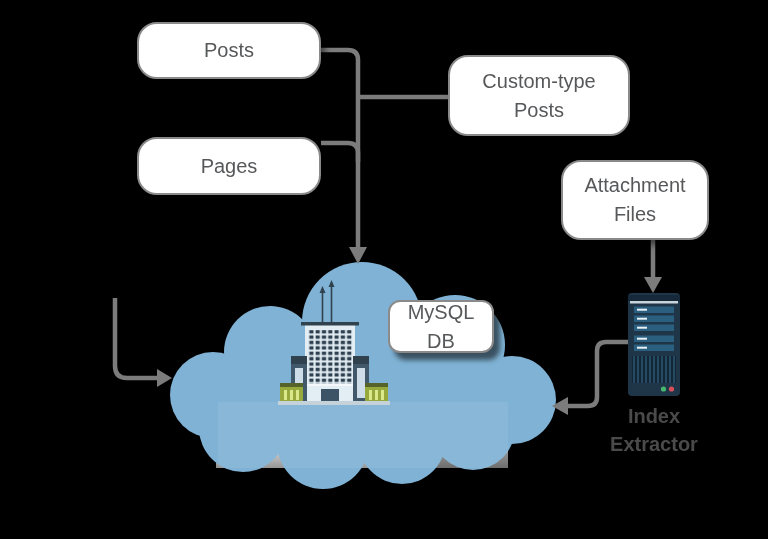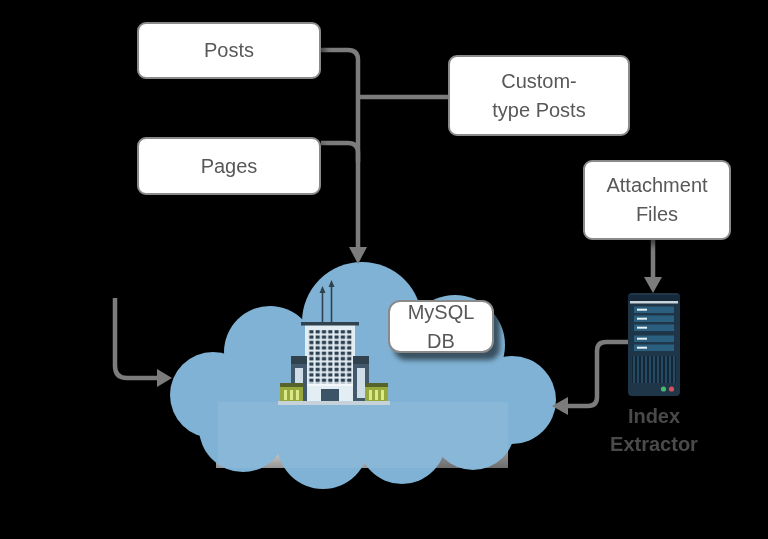--- a/index.html
+++ b/index.html
@@ -11,35 +11,35 @@
     font-family: "Liberation Sans", sans-serif;
     overflow: hidden;
   }
   svg.layer { position: absolute; inset: 0; z-index: 1; }
   .box {
     position: absolute;
     z-index: 2;
     box-sizing: border-box;
     background: var(--box-fill, #ffffff);
     border: 2.5px solid var(--box-border, #8a8a8a);
-    border-radius: 9px;
+    border-radius: 20px;
     color: var(--box-text, #57585a);
     display: flex;
     align-items: center;
     justify-content: center;
     text-align: center;
     font-size: 20px;
     line-height: 1.45;
-    padding: 0 34px;
+    padding: 0 15px;
     box-shadow: 4px 5px 6px rgba(0,0,0,0.5);
   }
   .box-posts   { left: 137px; top: 22px;  width: 184px; height: 57px; }
   .box-pages   { left: 137px; top: 115px; width: 184px; height: 58px; margin-top: 22px; }
   .box-custom  { left: 448px; top: 55px;  width: 182px; height: 81px; }
-  .box-attach  { left: 561px; top: 160px; width: 148px; height: 80px; margin-left: 22px; }
+  .box-attach  { left: 561px; top: 160px; width: 148px; height: 80px; }
   .box-meta    { left: 23px;  top: 215px; width: 184px; height: 83px; }
   .box-mysql   {
     left: 388px; top: 300px; width: 106px; height: 53px;
     padding: 0 10px; border-radius: 12px;
     box-shadow: 6px 7px 5px rgba(0,0,0,0.55);
   }
   .cloud-label {
     position: absolute; z-index: 2;
     left: 195px; top: 413px; width: 315px;
     text-align: center;

